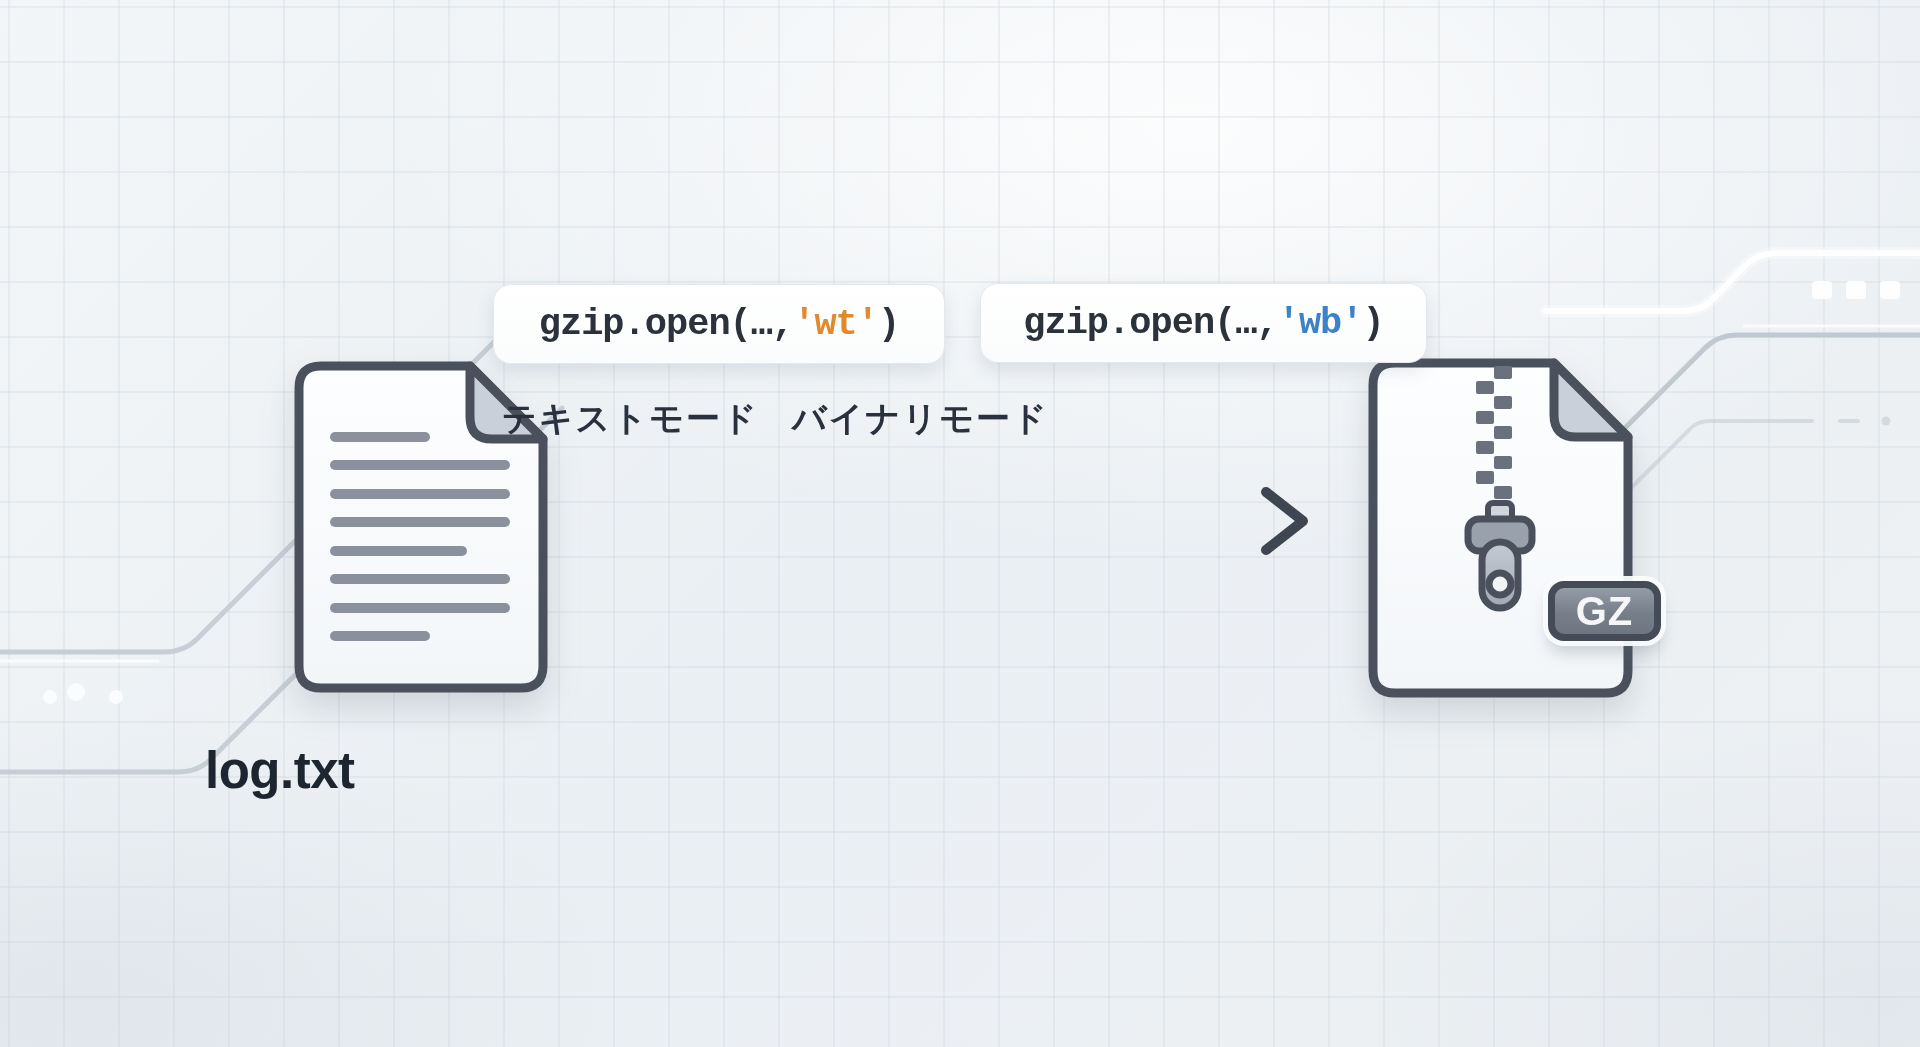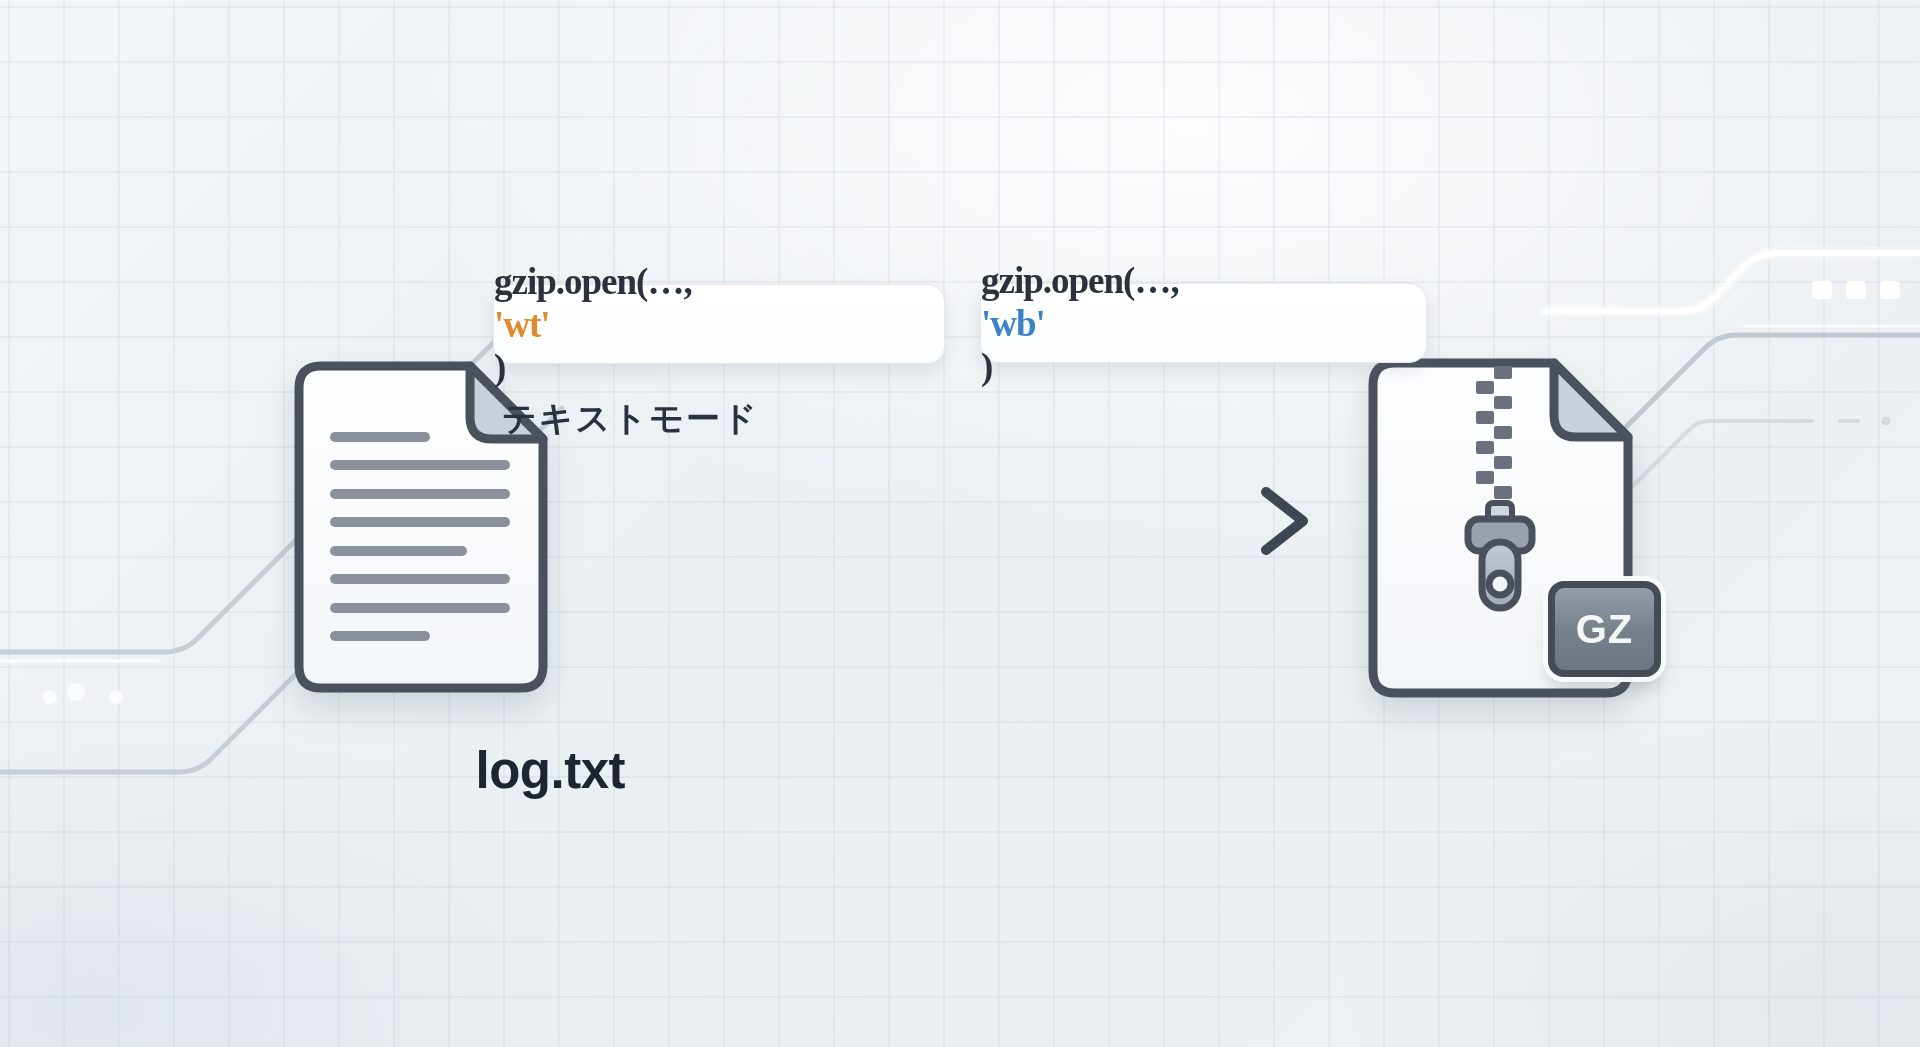--- a/index.html
+++ b/index.html
@@ -27,38 +27,38 @@
     background-position:8px 6px;
   }
   svg{position:absolute;left:0;top:0;}
   .icon-shadow{filter:drop-shadow(0 16px 16px rgba(92,106,122,.20));}
   
   .code-badge{
     position:absolute;height:80px;box-sizing:border-box;
     background:linear-gradient(180deg,#ffffff,#fbfcfd);
     border:1.5px solid #e4e7eb;border-radius:18px;
     box-shadow:0 8px 18px rgba(96,110,128,.16), inset 0 1px 0 #ffffff;
-    display:flex;align-items:flex-start;justify-content:center;
-    font-family:Liberation Serif, serif;
-    font-size:37px;font-weight:700;letter-spacing:-1px;white-space:pre;flex-direction:column;
+    display:flex;align-items:center;justify-content:center;
+    font-family:Liberation Mono, monospace;
+    font-size:37px;font-weight:700;letter-spacing:-1px;white-space:pre;
   }
   .code-badge .code{color:#2b323b;}
   
   .mode-label{
     position:absolute;width:420px;top:396px;text-align:left;
     font-size:34px;font-weight:700;color:#28313d;letter-spacing:2px;
   }
   
   .filename{
-    position:absolute;width:420px;top:741px;text-align:right;
+    position:absolute;width:420px;top:741px;text-align:left;
     font-size:51px;font-weight:700;color:#1d2530;letter-spacing:-.5px;
   }
   
   .gz-badge{
-    position:absolute;left:1548px;top:581px;width:113px;height:96px;box-sizing:border-box;
+    position:absolute;left:1548px;top:581px;width:113px;height:60px;box-sizing:border-box;
     border:7px solid #454c57;border-radius:16px;
     background:linear-gradient(180deg,#949ca7 0%,#767e89 55%,#6e7681 100%);
     box-shadow:0 0 0 5px rgba(249,251,252,.95), 0 12px 16px rgba(90,104,120,.28);
     display:flex;align-items:center;justify-content:center;
     color:#f4f6f8;font-size:40px;font-weight:700;letter-spacing:1px;
   }
 </style>
 </head>
 <body>
 
@@ -156,18 +156,19 @@
 
   <div class="code-badge" style="left:493px;top:284px;width:452px;">
     <span class="code">gzip.open(…,</span><span style="color: rgb(224, 138, 46);">'wt'</span><span class="code">)</span>
   </div>
 
   <div class="code-badge" style="left:980px;top:283px;width:447px;">
     <span class="code">gzip.open(…,</span><span style="color: rgb(59, 130, 198);">'wb'</span><span class="code">)</span>
   </div>
 
   <div class="mode-label" style="left:502px;">テキストモード</div>
+  <div class="mode-label" style="left:792px;">バイナリモード</div>
 
   <div class="gz-badge">GZ</div>
 
   <div class="filename" style="left:205px;">log.txt</div>
 
 </div>
 
 </body></html>

